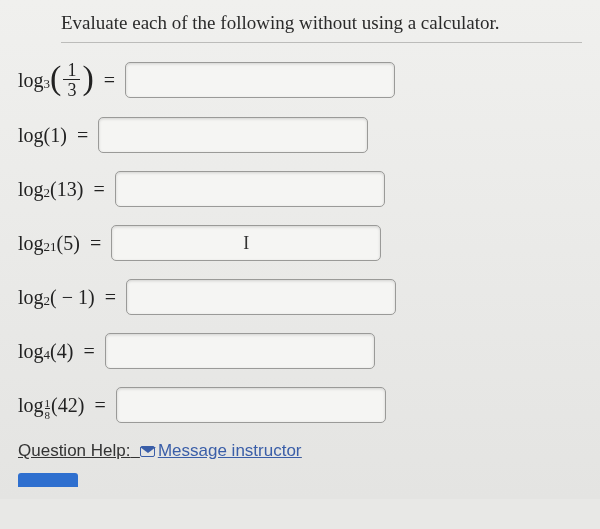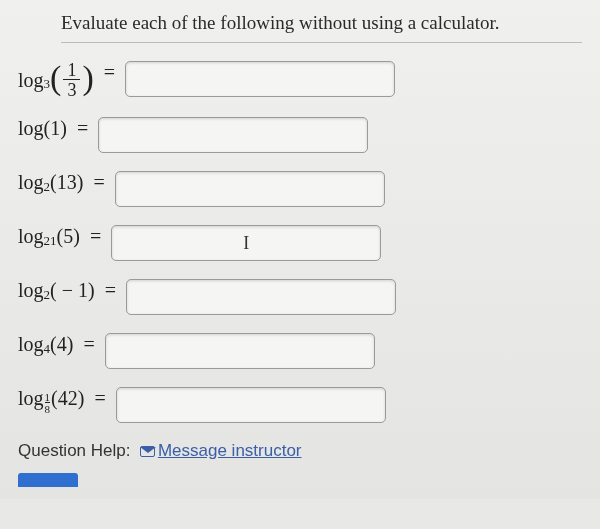--- a/index.html
+++ b/index.html
@@ -19,21 +19,21 @@
   .instruction {
     font-size: 19px;
     color: #2a2a2a;
     margin-bottom: 18px;
     border-bottom: 1px solid #bcbcba;
     padding-bottom: 8px;
     margin-left: 43px;
   }
   .row {
     display: flex;
-    align-items: flex-start;
+    align-items: center;
     margin-bottom: 18px;
     font-size: 20px;
     color: #222;
   }
   .expr {
     display: inline-flex;
     align-items: center;
     white-space: nowrap;
   }
   .sub {
@@ -87,20 +87,21 @@
     font-family: "Times New Roman", serif;
     padding: 4px 10px;
     text-align: center;
     color: #333;
   }
   .help {
     font-size: 17px;
     color: #333;
     margin-top: 6px;
     font-family: Arial, sans-serif;
+    text-decoration: underline;
   }
   .help a {
     color: #3a5ea8;
     text-decoration: underline;
   }
   .mailicon {
     display: inline-block;
     width: 15px;
     height: 11px;
     border: 1.4px solid #3a5ea8;

